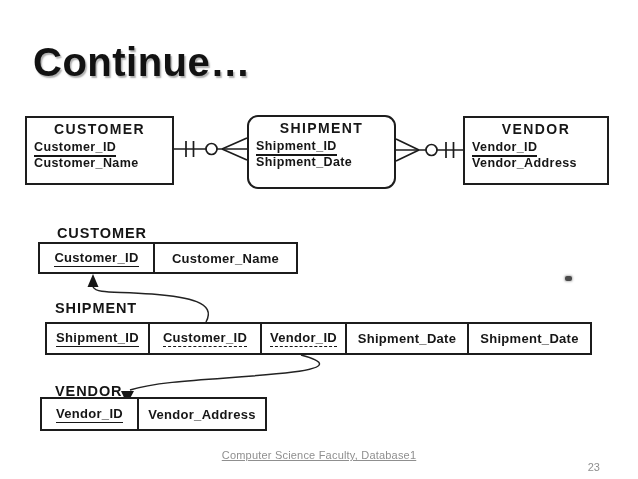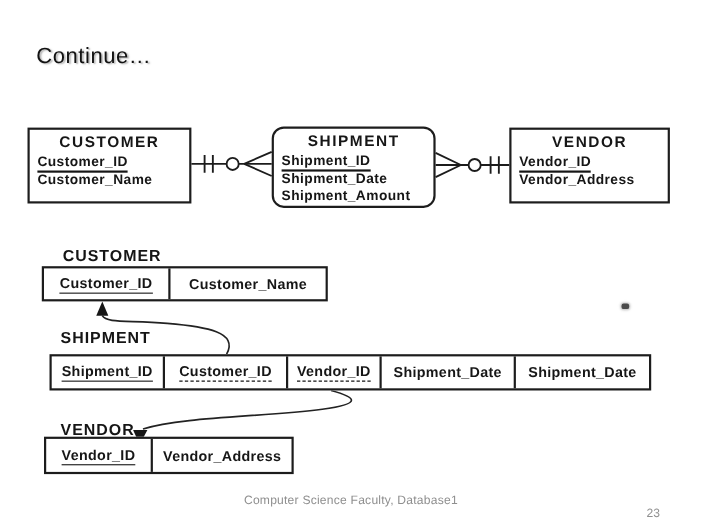--- a/index.html
+++ b/index.html
@@ -1,20 +1,20 @@
 <!DOCTYPE html>
 <html><head>
 <meta charset="utf-8">
 <style>
   * { margin:0; padding:0; box-sizing:border-box; }
   html,body { background:#ffffff; }
   body { font-family:"Liberation Sans", sans-serif; }
   .slide { position:relative; width:638px; height:479px; background:#ffffff; overflow:hidden; }
 
-  .title { position:absolute; left:33px; top:40px; font-size:20px; font-weight:normal;
+  .title { position:absolute; left:33px; top:40px; font-size:40px; font-weight:bold;
            color:#121212; letter-spacing:0.5px;
            text-shadow:1.5px 1.5px 1.5px rgba(110,110,110,0.55); }
 
   
   .entity { position:absolute; border:2px solid #1d1d1d; background:#fff; color:#161616; padding-top:3px; }
   .entity .ename { text-align:center; font-size:14px; font-weight:700; letter-spacing:1.4px; margin-bottom:2px; }
   .entity .attr  { font-size:12.5px; font-weight:600; letter-spacing:0.4px; padding-left:7px; line-height:16px; white-space:nowrap; }
   .entity .attr.key { font-weight:800; }
   .entity .attr.key span { border-bottom:2px solid #161616; padding-bottom:0.5px; }
   .rounded { border-radius:11px; }
@@ -37,41 +37,40 @@
   .t-shipment { left:45px; top:322px; height:33px; }
   .t-vendor   { left:40px; top:397px; height:34px; }
   .l-customer { left:57px; top:225px; }
   .l-shipment { left:55px; top:300px; }
   .l-vendor   { left:55px; top:383px; }
 
   .artifact { position:absolute; left:565px; top:276px; width:7px; height:5px;
               background:#4a4a4a; border-radius:2px; box-shadow:0 0 2px 1px rgba(120,120,120,0.45); }
 
   .footer  { position:absolute; left:0; right:0; top:449px; text-align:center;
-             font-size:11px; color:#8f8f8f; letter-spacing:0.2px; }
+             font-size:11px; color:#8f8f8f; letter-spacing:0.2px;text-decoration:underline; }
   .pagenum { position:absolute; top:449px; right:38px; font-size:11px; color:#8f8f8f;margin-top:12px; }
 </style>
 </head>
 <body>
 
 <div class="slide">
 
   <div class="title">Continue…</div>
 
   <div class="entity e-customer">
     <div class="ename">CUSTOMER</div>
     <div class="attr key"><span>Customer_ID</span></div>
     <div class="attr"><span>Customer_Name</span></div>
   </div>
 
   <div class="entity rounded e-shipment">
     <div class="ename">SHIPMENT</div>
     <div class="attr key"><span>Shipment_ID</span></div>
     <div class="attr"><span>Shipment_Date</span></div>
-    <div class="attr"><span>Shipment_Amount</span></div>
   </div>
 
   <div class="entity e-vendor">
     <div class="ename">VENDOR</div>
     <div class="attr key"><span>Vendor_ID</span></div>
     <div class="attr"><span>Vendor_Address</span></div>
   </div>
 
   <svg class="svg-layer" width="638" height="479" viewBox="0 0 638 479">
 

